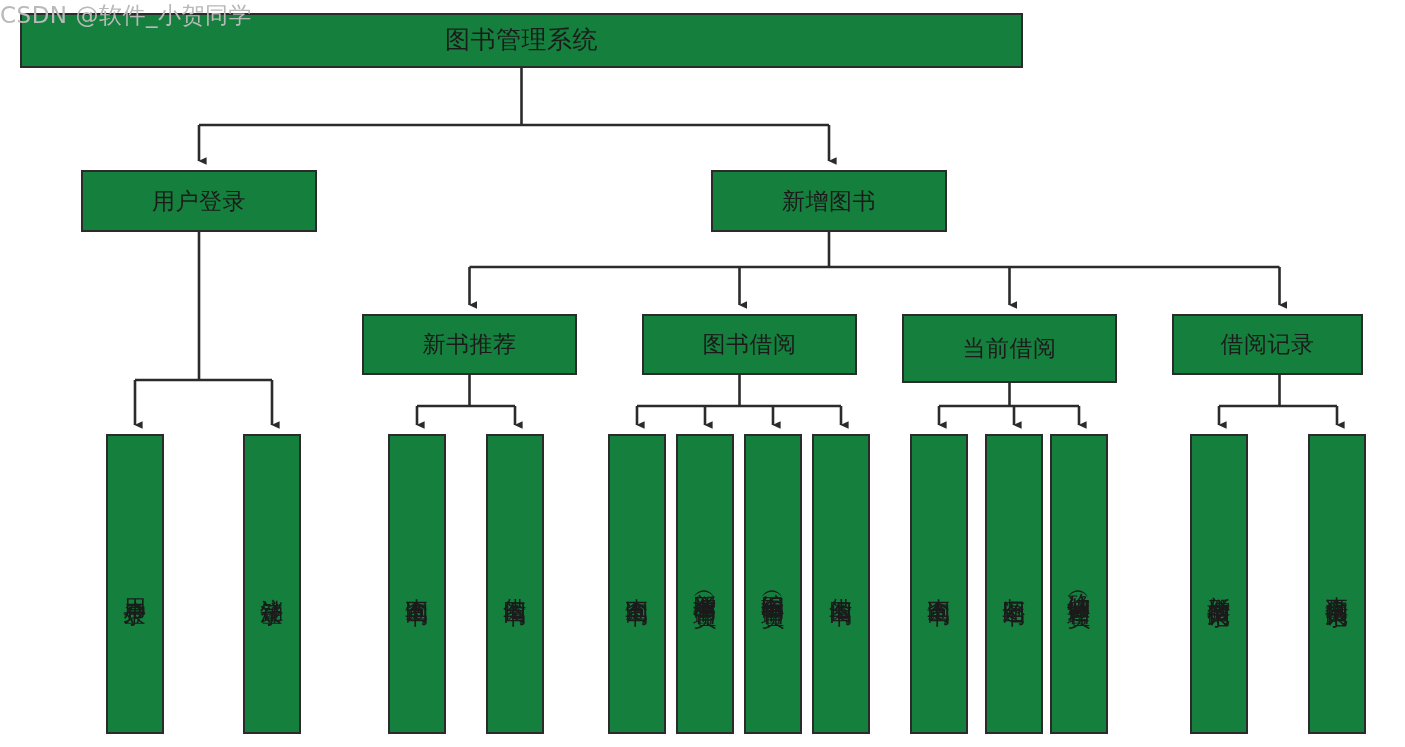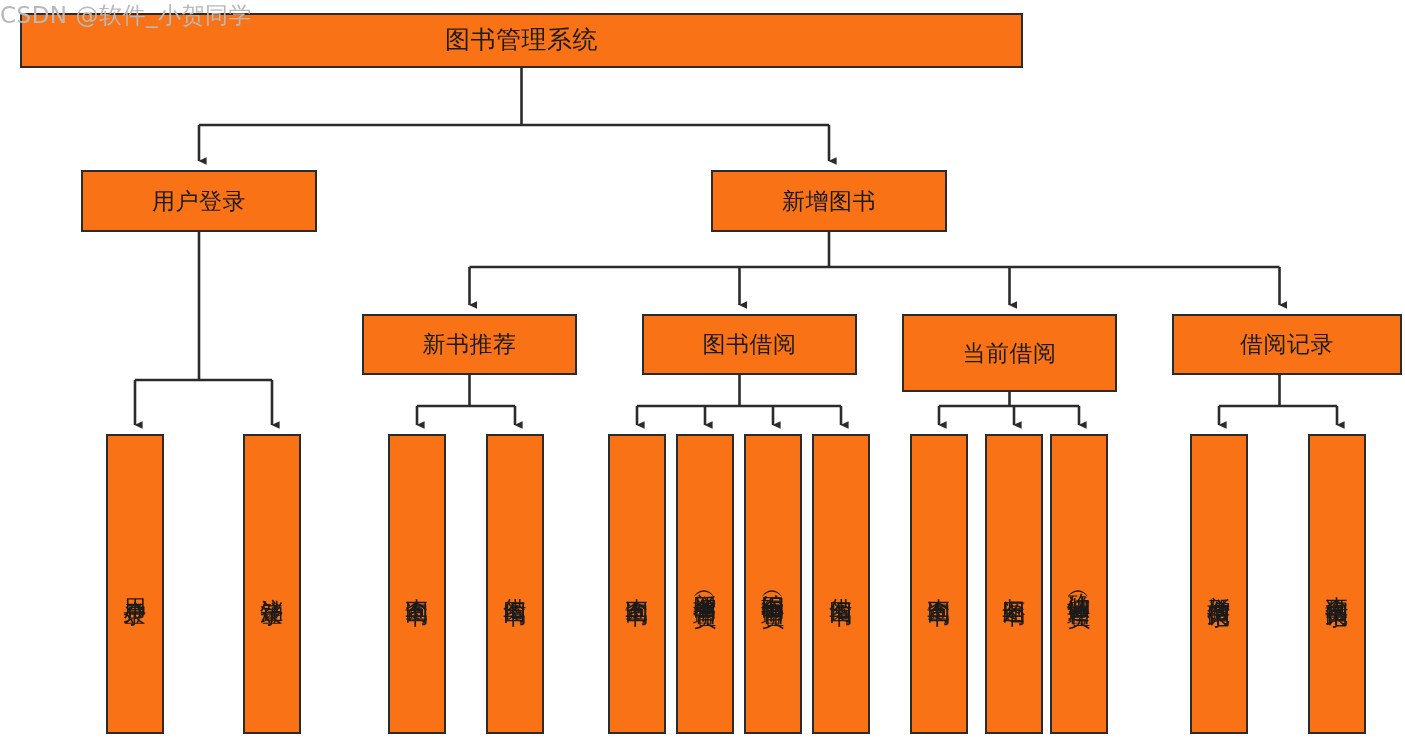--- a/index.html
+++ b/index.html
@@ -22,21 +22,21 @@
     left: 0;
     top: 0;
     width: 1405px;
     height: 747px;
     pointer-events: none;
   }
   .node {
     position: absolute;
     box-sizing: border-box;
     border: 2px solid #2b2b2b;
-    background: #f97316;
+    background: #15803d;
     display: flex;
     align-items: center;
     justify-content: center;
     color: #1b1b1b;
     text-align: center;
   }
   .node.h {
     font-size: 23px;
     line-height: 1.15;
     letter-spacing: 0.5px;
@@ -122,24 +122,24 @@
       </div>
       <div class="node h" style="left: 711px; top: 170px; width: 236px; height: 62px;">
         <span>新增图书</span>
       </div>
       <div class="node h" style="left: 362px; top: 314px; width: 215px; height: 61px; text-align: center;">
         <span>新书推荐</span>
       </div>
       <div class="node h" style="left: 632px; top: 314px; width: 215px; height: 61px; margin-left: 10px;">
         <span>图书借阅</span>
       </div>
-      <div class="node h" style="left: 902px; top: 314px; width: 215px; height: 78px;">
+      <div class="node h" style="left: 902px; top: 314px; width: 215px; height: 69px;">
         <span>当前借阅</span>
       </div>
-      <div class="node h" style="left: 1172px; top: 314px; width: 230px; height: 61px;">
+      <div class="node h" style="left: 1172px; top: 314px; width: 191px; height: 61px;">
         <span>借阅记录</span>
       </div>
       <div class="node v" style="left: 106px; top: 434px; width: 58px; height: 300px;">
         <span>用户登录</span>
       </div>
       <div class="node v" style="left: 243px; top: 434px; width: 58px; height: 300px;">
         <span>注销登录</span>
       </div>
       <div class="node v" style="left: 388px; top: 434px; width: 58px; height: 300px;">
         <span>查询图书</span>

